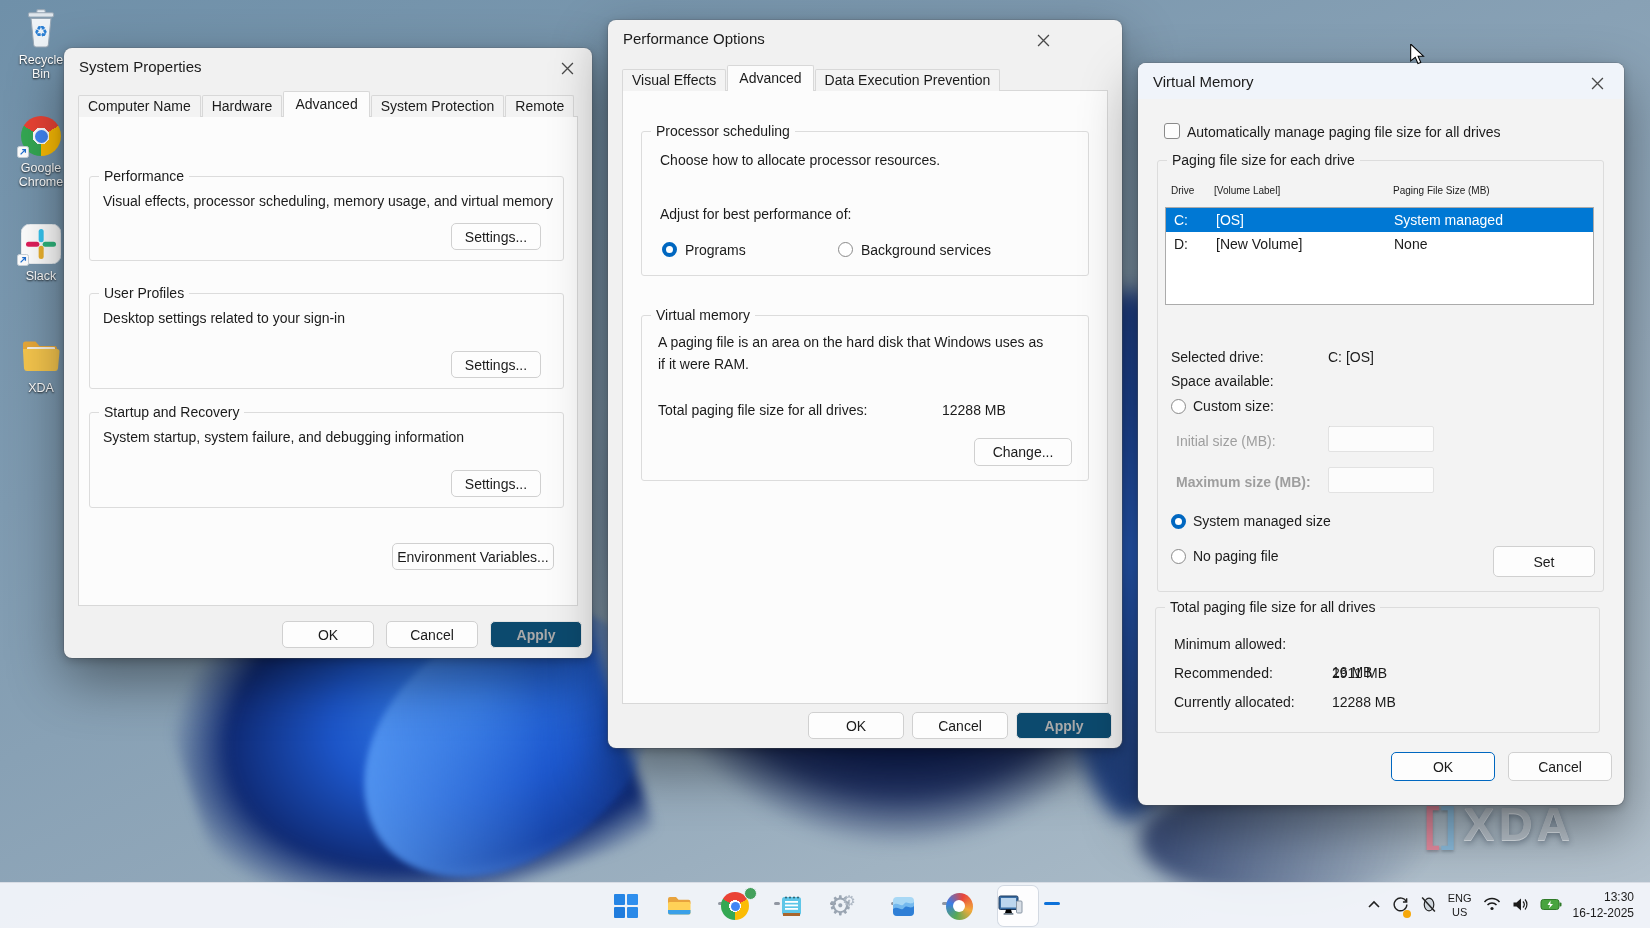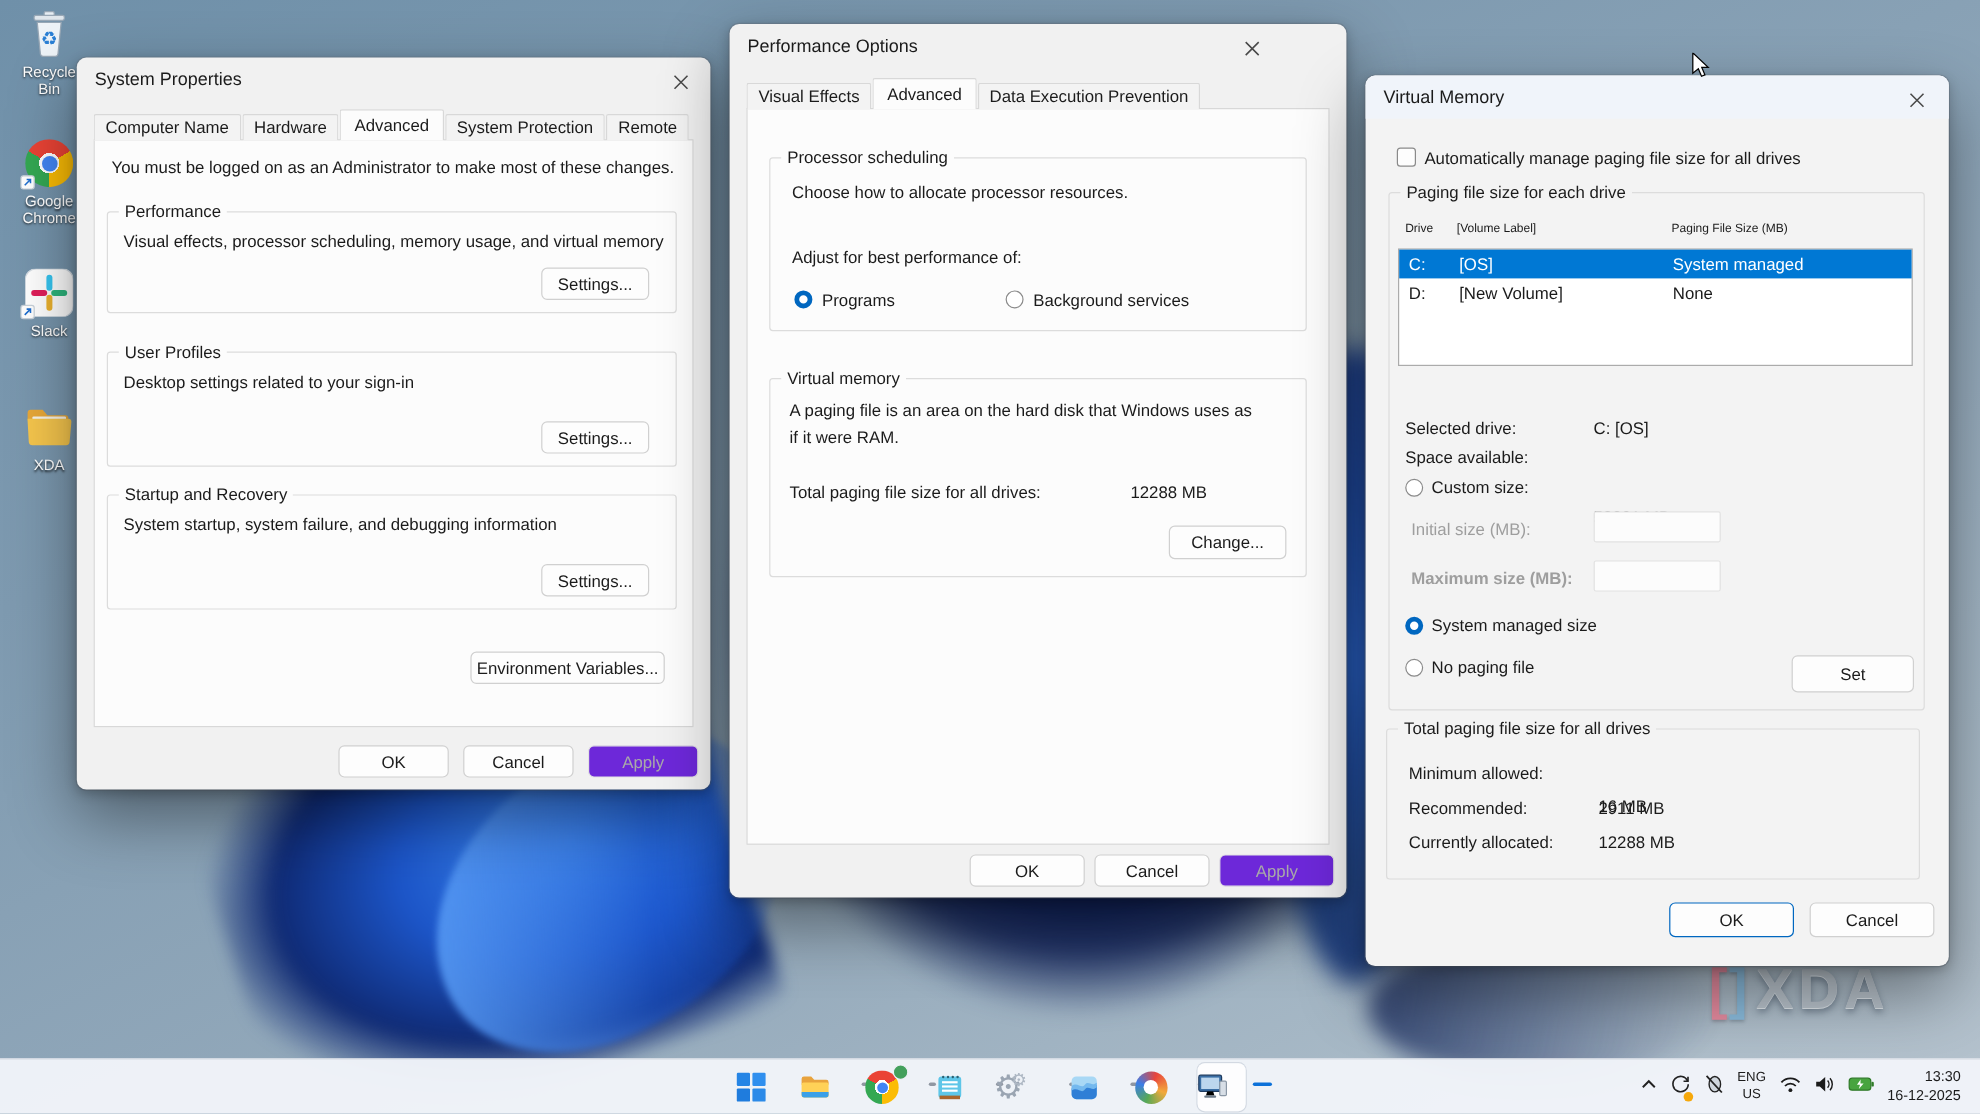--- a/index.html
+++ b/index.html
@@ -42,21 +42,21 @@
   .title { position:absolute; left:15px; top:10px; font-size:15px; white-space:nowrap; }
   .closex { position:absolute; top:11px; width:18px; height:18px; display:flex; align-items:center; justify-content:center; cursor:default; }
   .tabs { position:absolute; display:flex; align-items:flex-end; z-index:3; }
   .tab { height:22px; line-height:21px; padding:0 9px; background:#f3f3f3; border:1px solid #d8d8d8; border-bottom:none; margin-right:1px; font-size:14px; border-radius:2px 2px 0 0; white-space:nowrap; }
   .tab.active { height:26px; line-height:25px; background:#fcfcfc; padding:0 11px; position:relative; z-index:4; }
   .page { position:absolute; background:#fcfcfc; border:1px solid #d8d8d8; }
   .grp { position:absolute; border:1px solid #dcdcdc; border-radius:3px; }
   .glabel { position:absolute; top:-9px; left:9px; padding:0 5px; background:#fcfcfc; font-size:14px; white-space:nowrap;text-align:right; }
   .vmbg .glabel { background:#f3f3f3; }
   .btn { position:absolute; background:#fdfdfd; border:1px solid #d0d0d0; border-radius:5px; font-size:14px; display:flex; align-items:center; justify-content:center; white-space:nowrap; }
-  .btn.dis { color:#a9a9a9; background:#6d28d9; border-color:#e3e3e3; }
+  .btn.dis { color:#a9a9a9; background:#0c4a6e; border-color:#e3e3e3;font-weight:bold; }
   .btn.def { border:1.5px solid #0067c0; }
   .radio { position:absolute; width:15px; height:15px; border-radius:50%; background:#fff; border:1px solid #8a8a8a; }
   .radio.on { border:4.5px solid #0067c0; }
   .cbx { position:absolute; width:16px; height:16px; border-radius:3px; background:#fdfdfd; border:1px solid #8a8a8a; }
   .lbl { position:absolute; white-space:nowrap; }
   .grey { color:#9e9e9e; }
   .tbox { position:absolute; width:106px; height:26px; background:#fcfcfc; border:1px solid #e2e2e2; border-radius:2px; }
   .listbox { position:absolute; background:#fff; border:1px solid #ababab; }
   .lrow { height:24px; display:flex; align-items:center; padding-left:8px; font-size:14px; }
   .lrow.sel { background:#0078d4; color:#fff; }
@@ -157,21 +157,20 @@
     </span>
   </div>
   <div class="tabs" style="left:14px; top:43px;">
     <div class="tab">Computer Name</div>
     <div class="tab">Hardware</div>
     <div class="tab active">Advanced</div>
     <div class="tab">System Protection</div>
     <div class="tab">Remote</div>
   </div>
   <div class="page" style="left:14px; right:14px; top:68px; bottom:52px;">
-    <div class="lbl" style="left:14px; top:14px;">You must be logged on as an Administrator to make most of these changes.</div>
 
     <div class="grp" style="left:10px; right:13px; top:59px; height:85px;">
       <span class="glabel">Performance</span>
       <span class="lbl" style="left:13px; top:16px;">Visual effects, processor scheduling, memory usage, and virtual memory</span>
       <div class="btn" style="right:22px; bottom:10px; width:90px; height:27px;">Settings...</div>
     </div>
 
     <div class="grp" style="left:10px; right:13px; top:176px; height:96px;">
       <span class="glabel">User Profiles</span>
       <span class="lbl" style="left:13px; top:16px;">Desktop settings related to your sign-in</span>

